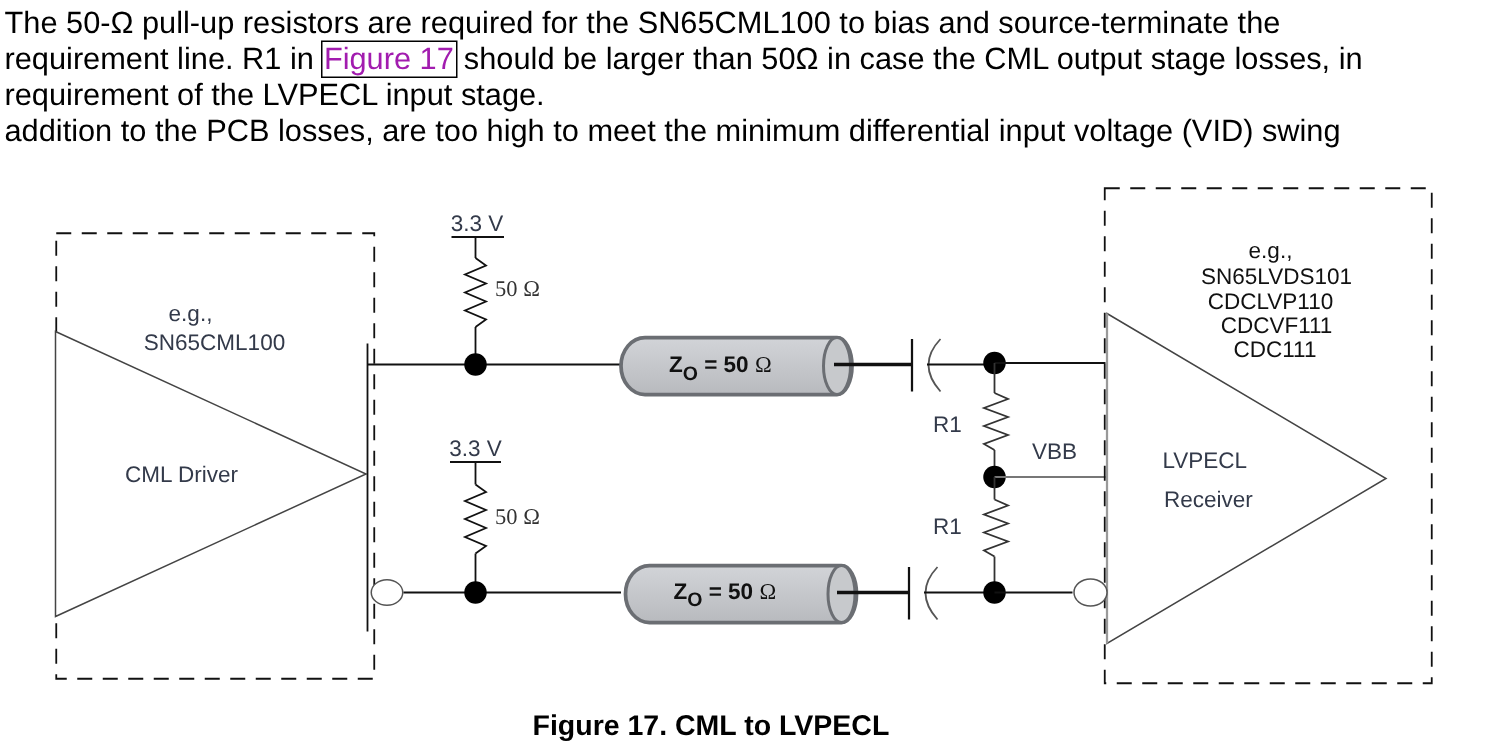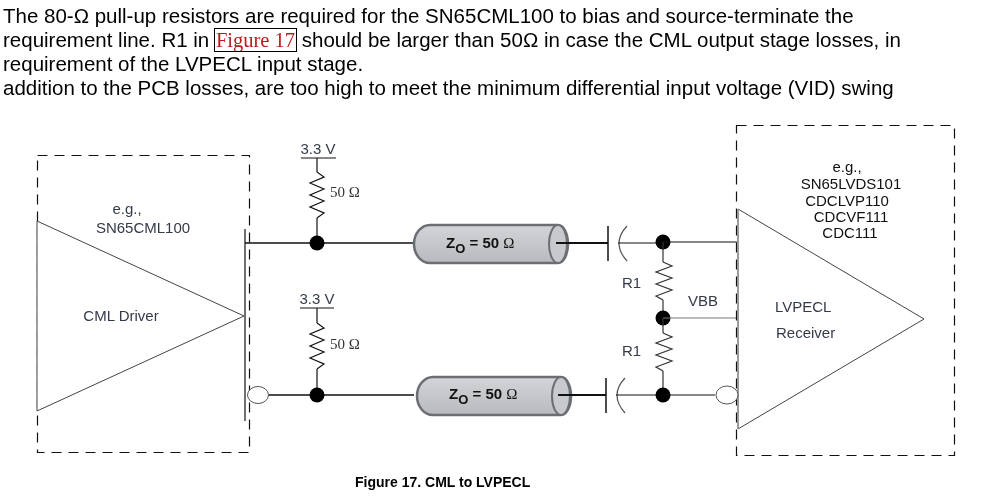--- a/index.html
+++ b/index.html
@@ -1,31 +1,31 @@
 <!DOCTYPE html>
 <html><head>
   <meta charset="utf-8">
   <style>
     html, body { margin: 0; padding: 0; background: #ffffff; }
     body { width: 1002px; height: 498px; position: relative; overflow: hidden; font-family: "Liberation Sans", sans-serif; color: #000; }
     .para { position: absolute; left: 3px; top: 4px; width: 1000px; font-size: 20.5px; line-height: 24px; margin: 0; white-space: nowrap; }
     .para .line { display: block; }
-    .fig-link { color: #b91c1c; outline: 1.5px solid #000; outline-offset: 0px; cursor: pointer; padding: 0 1px; font-family: Liberation Serif, serif; }
+    .fig-link { color: #a21caf; outline: 1.5px solid #000; outline-offset: 0px; cursor: pointer; padding: 0 1px; }
     svg.diagram { position: absolute; left: 0; top: 0; }
     .lbl { font-family: "Liberation Sans", sans-serif; font-size: 15px; fill: #333a4a; }
     .lbl-dark { font-family: "Liberation Sans", sans-serif; font-size: 15px; fill: #111; }
     .lbl-serif { font-family: "Liberation Serif", serif; font-size: 15px; fill: #333; }
     .cable-lbl { font-family: "Liberation Sans", sans-serif; font-size: 15px; font-weight: bold; fill: #111; }
-    .caption { position: absolute; left: 355px; top: 474px; font-size: 14px; font-weight: bold; white-space: nowrap; text-align: center; }
+    .caption { position: absolute; left: 355px; top: 474px; font-size: 19px; font-weight: bold; white-space: nowrap; text-align: center; }
   </style>
 </head>
 <body>
 
 <p class="para">
-  <span class="line">The 80-Ω pull-up resistors are required for the SN65CML100 to bias and source-terminate the</span>
+  <span class="line">The 50-Ω pull-up resistors are required for the SN65CML100 to bias and source-terminate the</span>
   <span class="line"><span>requirement line. R1 in </span><span class="fig-link">Figure 17</span><span> should be larger than 50Ω in case the CML output stage losses, in</span></span>
   <span class="line">requirement of the LVPECL input stage.</span>
   <span class="line">addition to the PCB losses, are too high to meet the minimum differential input voltage (VID) swing</span>
 </p>
 
 <svg class="diagram" width="1002" height="498" viewBox="0 0 1002 498">
   <defs>
     <linearGradient id="cableGrad" x1="0" y1="0" x2="0" y2="1">
       <stop offset="0" stop-color="#d2d4d8"></stop>
       <stop offset="1" stop-color="#b8babe"></stop>

